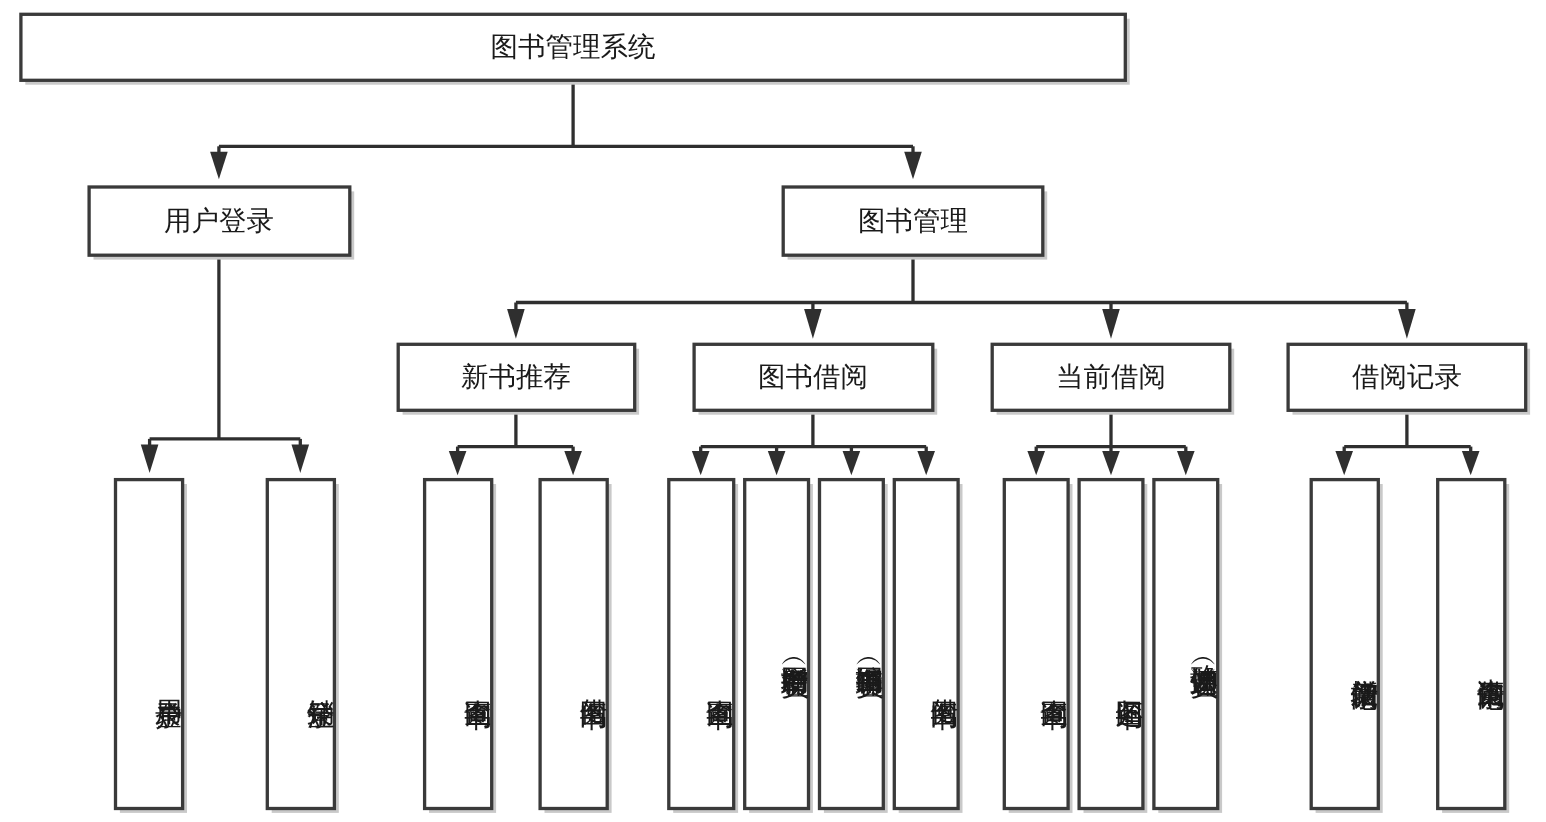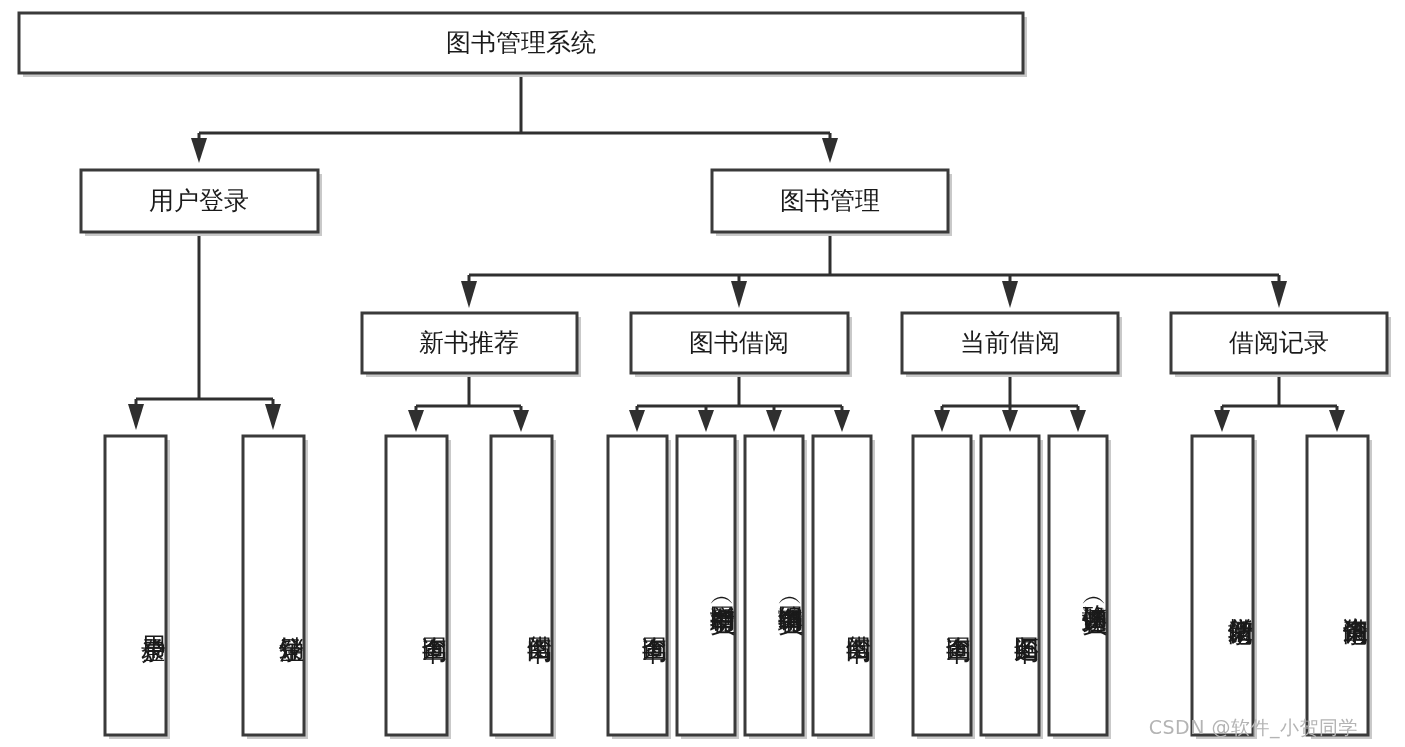--- a/index.html
+++ b/index.html
@@ -256,15 +256,14 @@
   <div class="leaf-label-wrap" style="left:745px; top:443px; width:58px; height:292px;">编辑图书（管理员）</div>
   <div class="leaf-label-wrap" style="left:813px; top:500px; width:58px; height:235px;">借阅图书</div>
 
   <div class="leaf-label-wrap" style="left:913px; top:500px; width:58px; height:235px;">查询图书</div>
   <div class="leaf-label-wrap" style="left:981px; top:500px; width:58px; height:235px;">归还图书</div>
   <div class="leaf-label-wrap" style="left:1049px; top:443px; width:58px; height:292px;">确认归还（管理员）</div>
 
   <div class="leaf-label-wrap" style="left:1192px; top:464px; width:61px; height:271px;">新增借阅记录</div>
   <div class="leaf-label-wrap" style="left:1307px; top:464px; width:61px; height:271px;">查询借阅记录</div>
 
-  <div class="watermark">CSDN @软件_小贺同学</div>
 
 </div>
 
 </body></html>

